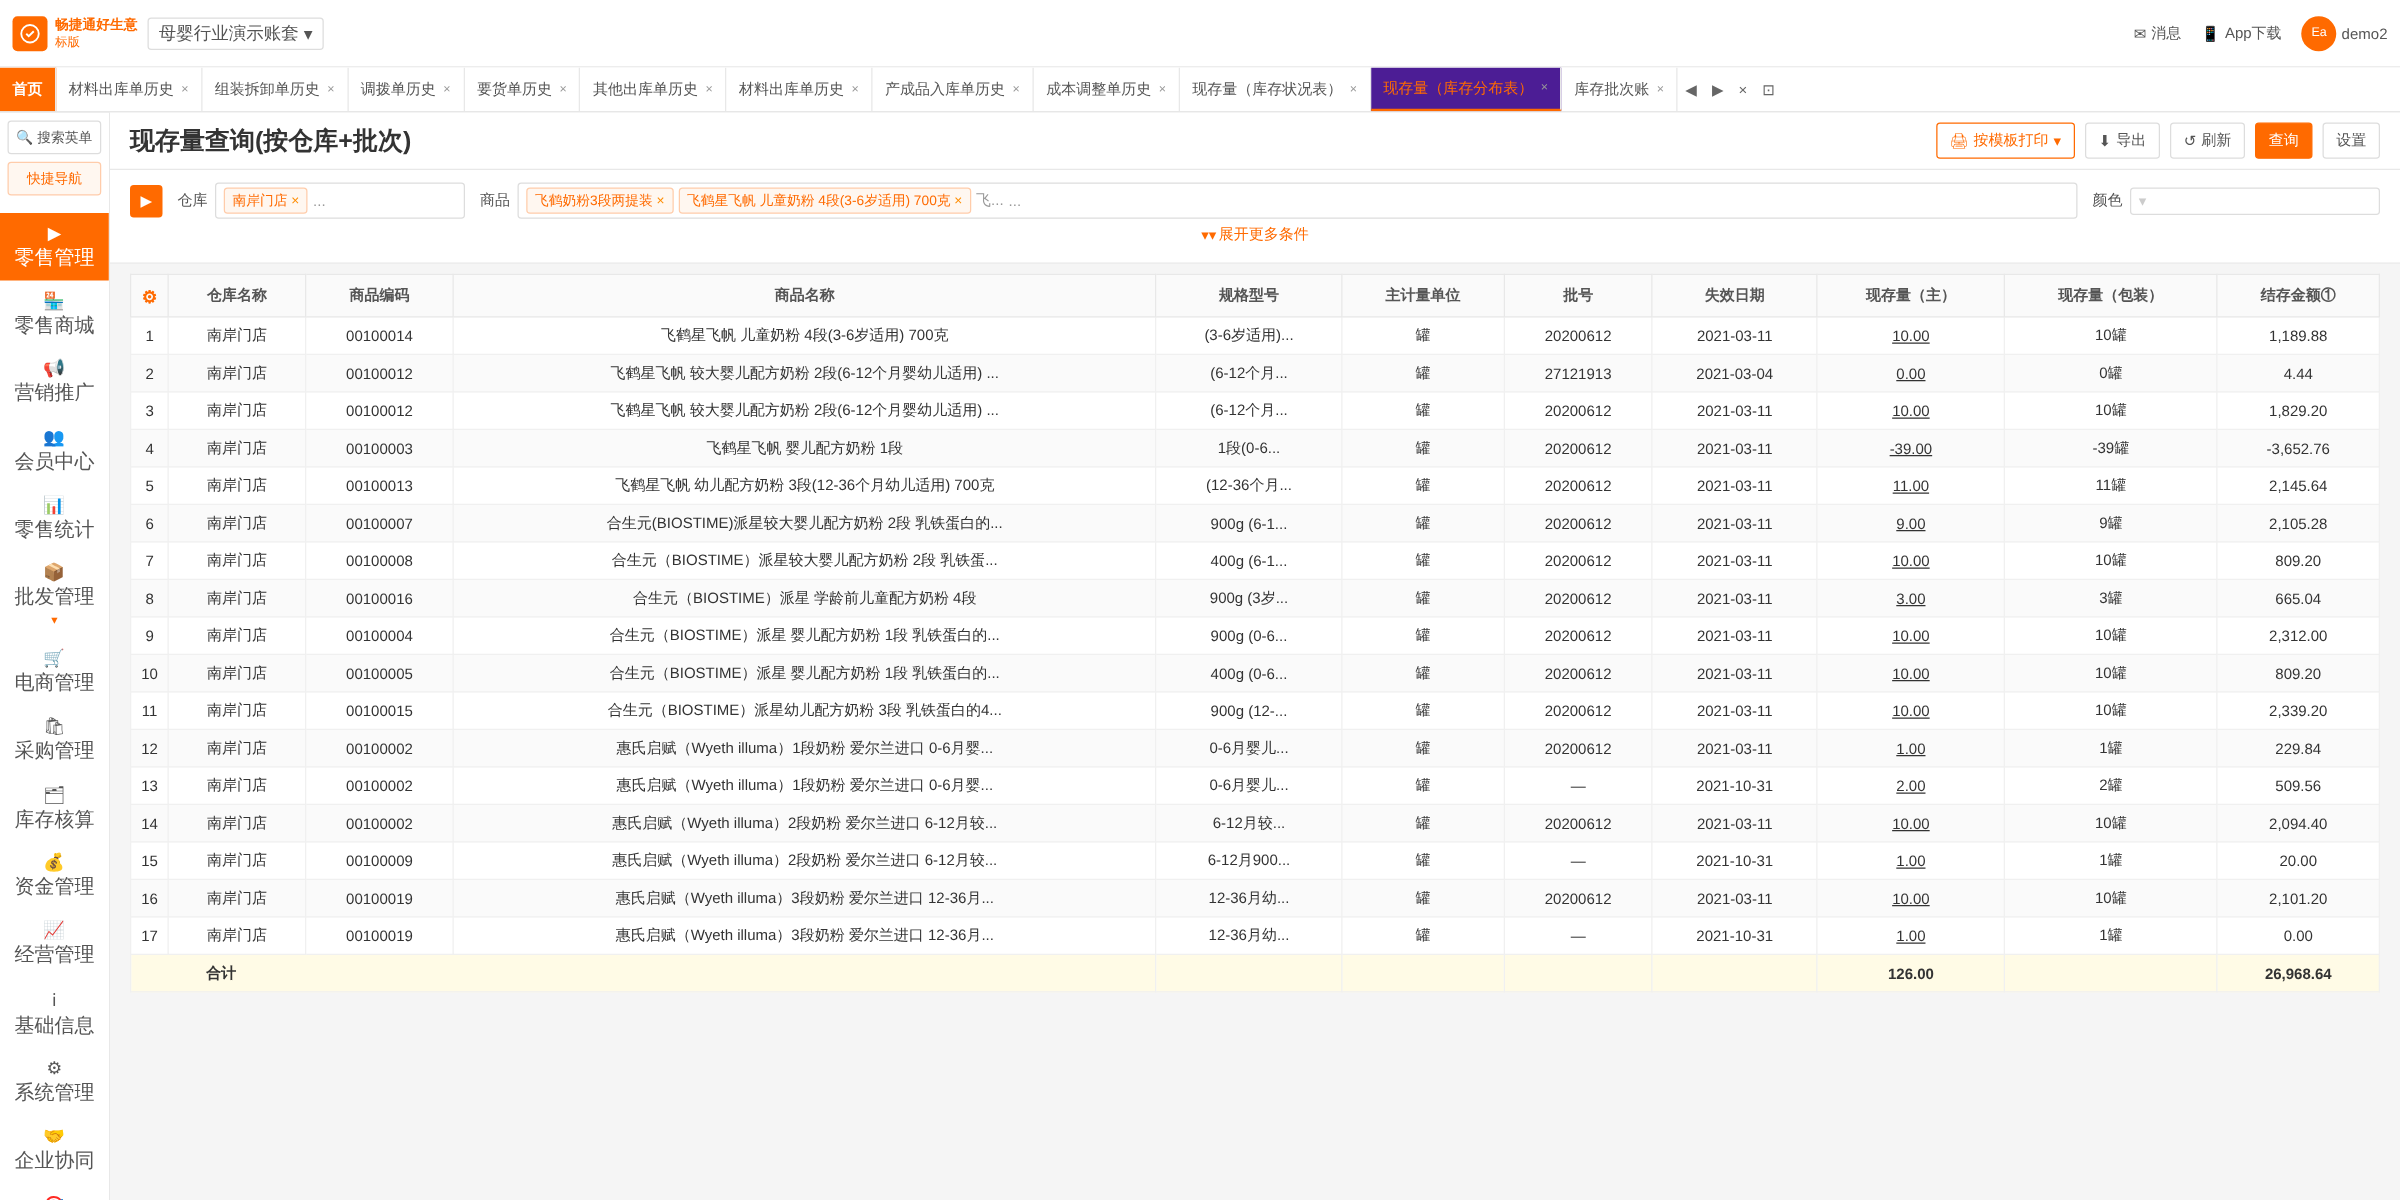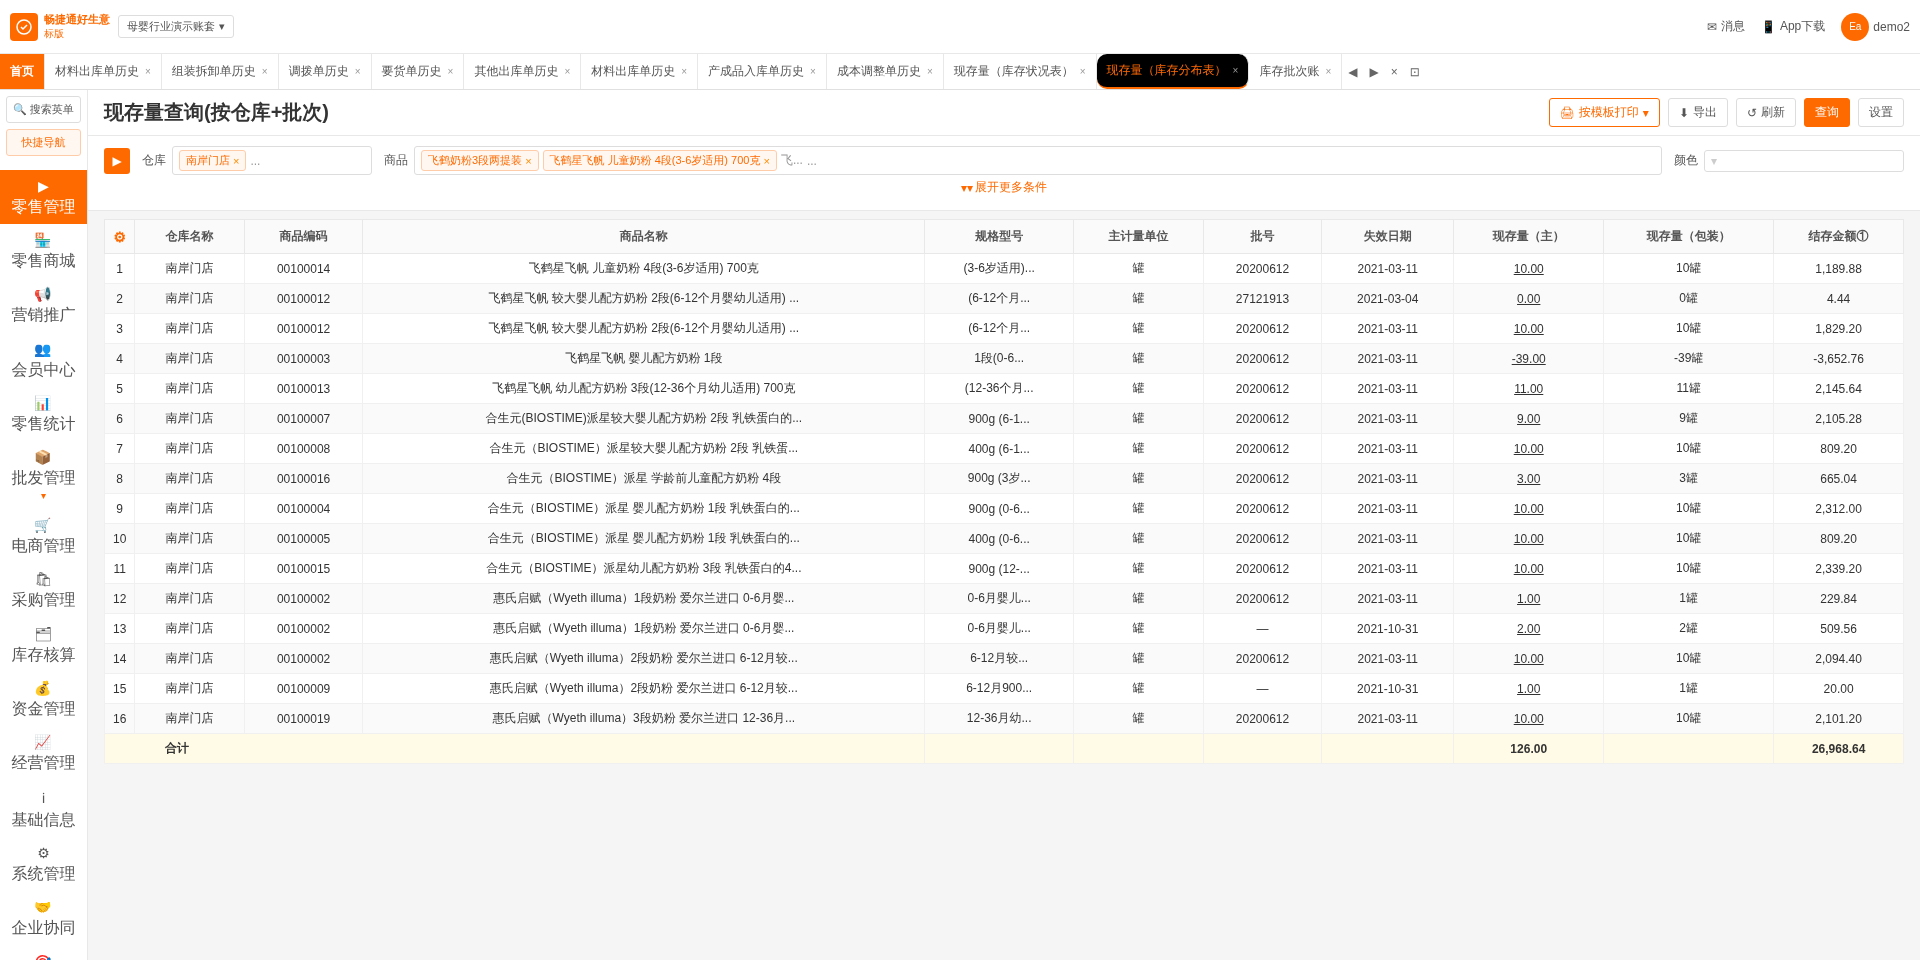--- a/index.html
+++ b/index.html
@@ -3,29 +3,29 @@
   <meta charset="utf-8">
   <style>
     * { box-sizing: border-box; margin: 0; padding: 0; }
     body { font-family: 'Microsoft YaHei', Arial, sans-serif; font-size: 12px; background: #f5f5f5; color: #333; overflow: hidden; height: 960px; width: 1920px; }
 
     
     .top-bar { display: flex; align-items: center; height: 54px; background: #fff; border-bottom: 1px solid #e8e8e8; padding: 0 10px; justify-content: space-between; }
     .top-bar-left { display: flex; align-items: center; gap: 8px; }
     .logo-area { display: flex; align-items: center; gap: 6px; }
     .logo-icon { width: 28px; height: 28px; background: #ff6a00; border-radius: 4px; display: flex; align-items: center; justify-content: center; color: #fff; font-size: 10px; font-weight: bold; }
-    .org-selector { display: flex; align-items: center; gap: 4px; border: 1px solid #ddd; border-radius: 3px; padding: 3px 8px; cursor: pointer; font-size: 11px; color: #555; background: #fff; }
+    .org-selector { display: flex; align-items: center; gap: 4px; border: 1px solid #ddd; border-radius: 3px; padding: 3px 8px; cursor: pointer; font-size: 14px; color: #555; background: #fff; }
     .top-bar-right { display: flex; align-items: center; gap: 16px; }
     .top-btn { display: flex; align-items: center; gap: 4px; color: #555; cursor: pointer; font-size: 12px; }
     .avatar { width: 28px; height: 28px; border-radius: 50%; background: #ff6a00; display: flex; align-items: center; justify-content: center; color: #fff; font-size: 11px; }
 
     
     .tab-bar { display: flex; align-items: center; height: 36px; background: #fff; border-bottom: 1px solid #e0e0e0; overflow: hidden; }
     .tab-item { display: flex; align-items: center; gap: 4px; padding: 0 10px; height: 100%; border-right: 1px solid #e8e8e8; cursor: pointer; font-size: 12px; color: #555; white-space: nowrap; flex-shrink: 0; }
-    .tab-item.active { background: #000000; color: #ff6a00; border-bottom: 2px solid #ff6a00; border-radius: 10px; }
+    .tab-item.active { background: #4c1d95; color: #ff6a00; border-bottom: 2px solid #ff6a00; }
     .tab-item.home { background: #ff6a00; color: #fff; font-weight: bold; }
     .tab-close { font-size: 10px; color: #999; margin-left: 2px; cursor: pointer; }
     .tab-nav-btn { padding: 0 6px; cursor: pointer; color: #666; display: flex; align-items: center; height: 100%; }
 
     
     .main-layout { display: flex; height: calc(960px - 76px); }
 
     
     .sidebar { width: 88px; background: #fff; border-right: 1px solid #e8e8e8; display: flex; flex-direction: column; flex-shrink: 0; overflow-y: auto; }
     .sidebar-search-btn { width: 100%; padding: 5px 0; background: #fff; border: 1px solid #ddd; border-radius: 3px; color: #555; cursor: pointer; font-size: 11px; text-align: center; display: flex; align-items: center; justify-content: center; gap: 3px; }
@@ -557,20 +557,33 @@
     <td>00100019</td>
     <td class="text-left">惠氏启赋（Wyeth illuma）3段奶粉 爱尔兰进口 12-36月...</td>
     <td>12-36月幼...</td>
     <td>罐</td>
     <td>20200612</td>
     <td>2021-03-11</td>
     <td class=" underline">10.00</td>
     <td class="">10罐</td>
     <td class="">2,101.20</td>
   </tr>
+            <tr>
+    <td class="row-num">17</td>
+    <td>南岸门店</td>
+    <td>00100019</td>
+    <td class="text-left">惠氏启赋（Wyeth illuma）3段奶粉 爱尔兰进口 12-36月...</td>
+    <td>12-36月幼...</td>
+    <td>罐</td>
+    <td>—</td>
+    <td>2021-10-31</td>
+    <td class=" underline">1.00</td>
+    <td class="">1罐</td>
+    <td class="">0.00</td>
+  </tr>
           </tbody>
         <tfoot>
           <tr class="footer-row">
             <td colspan="4" style="text-align:left;padding-left:60px;">合计</td>
             <td></td>
             <td></td>
             <td></td>
             <td></td>
             <td>126.00</td>
             <td></td>

